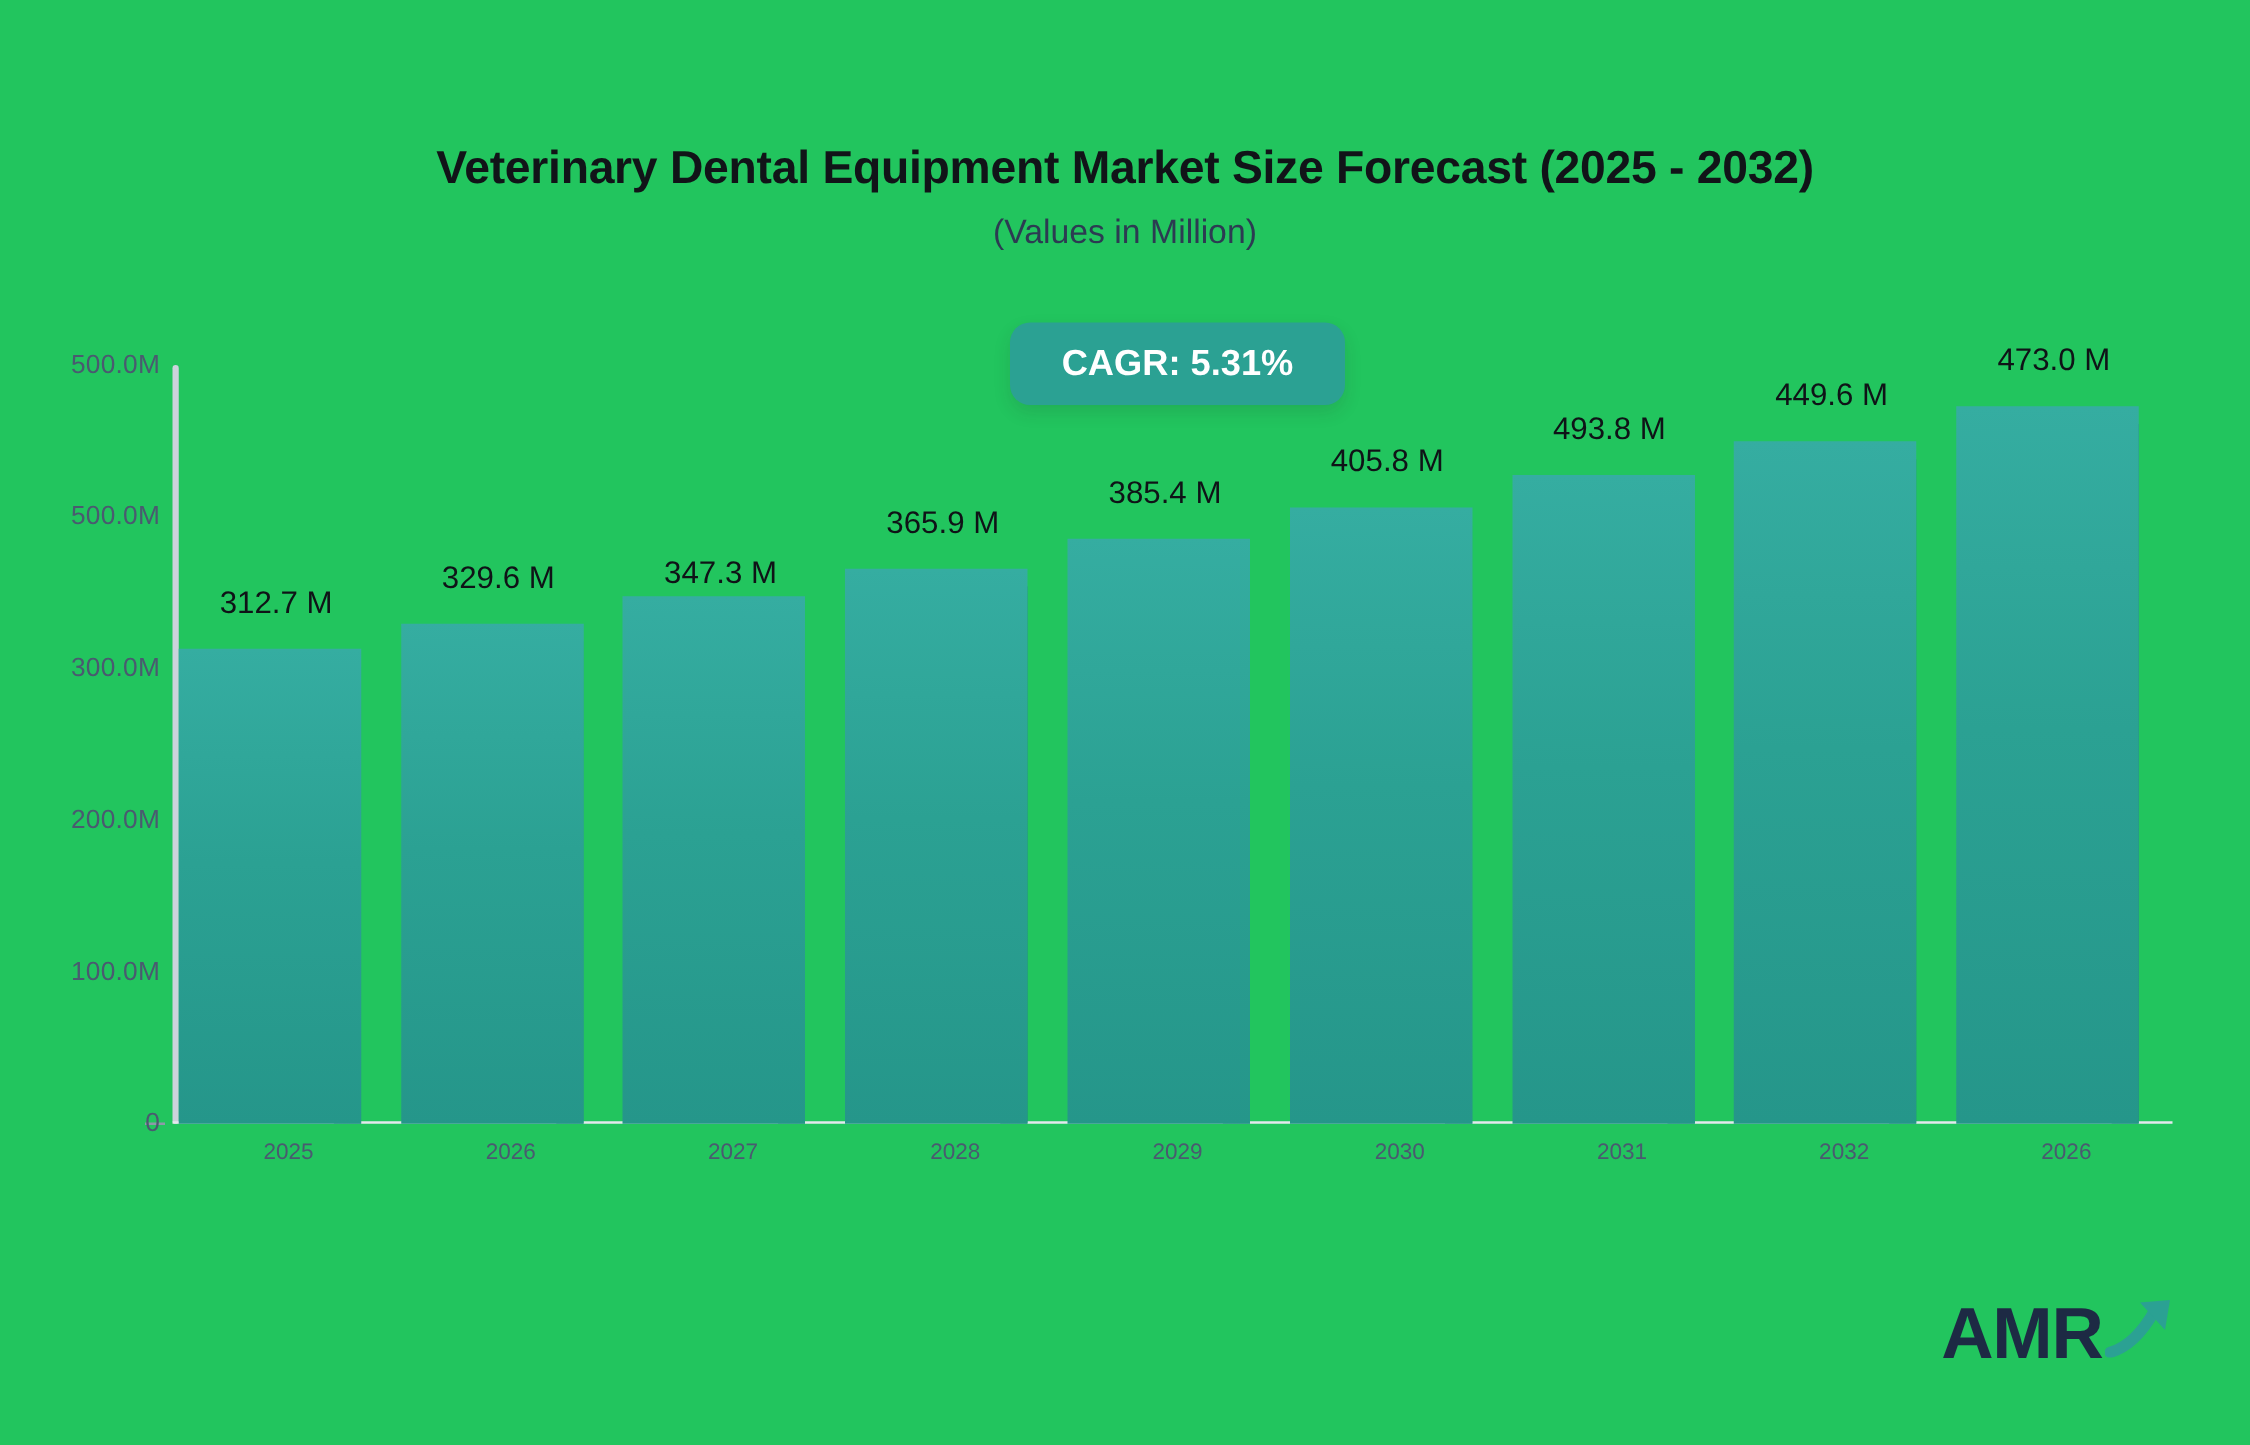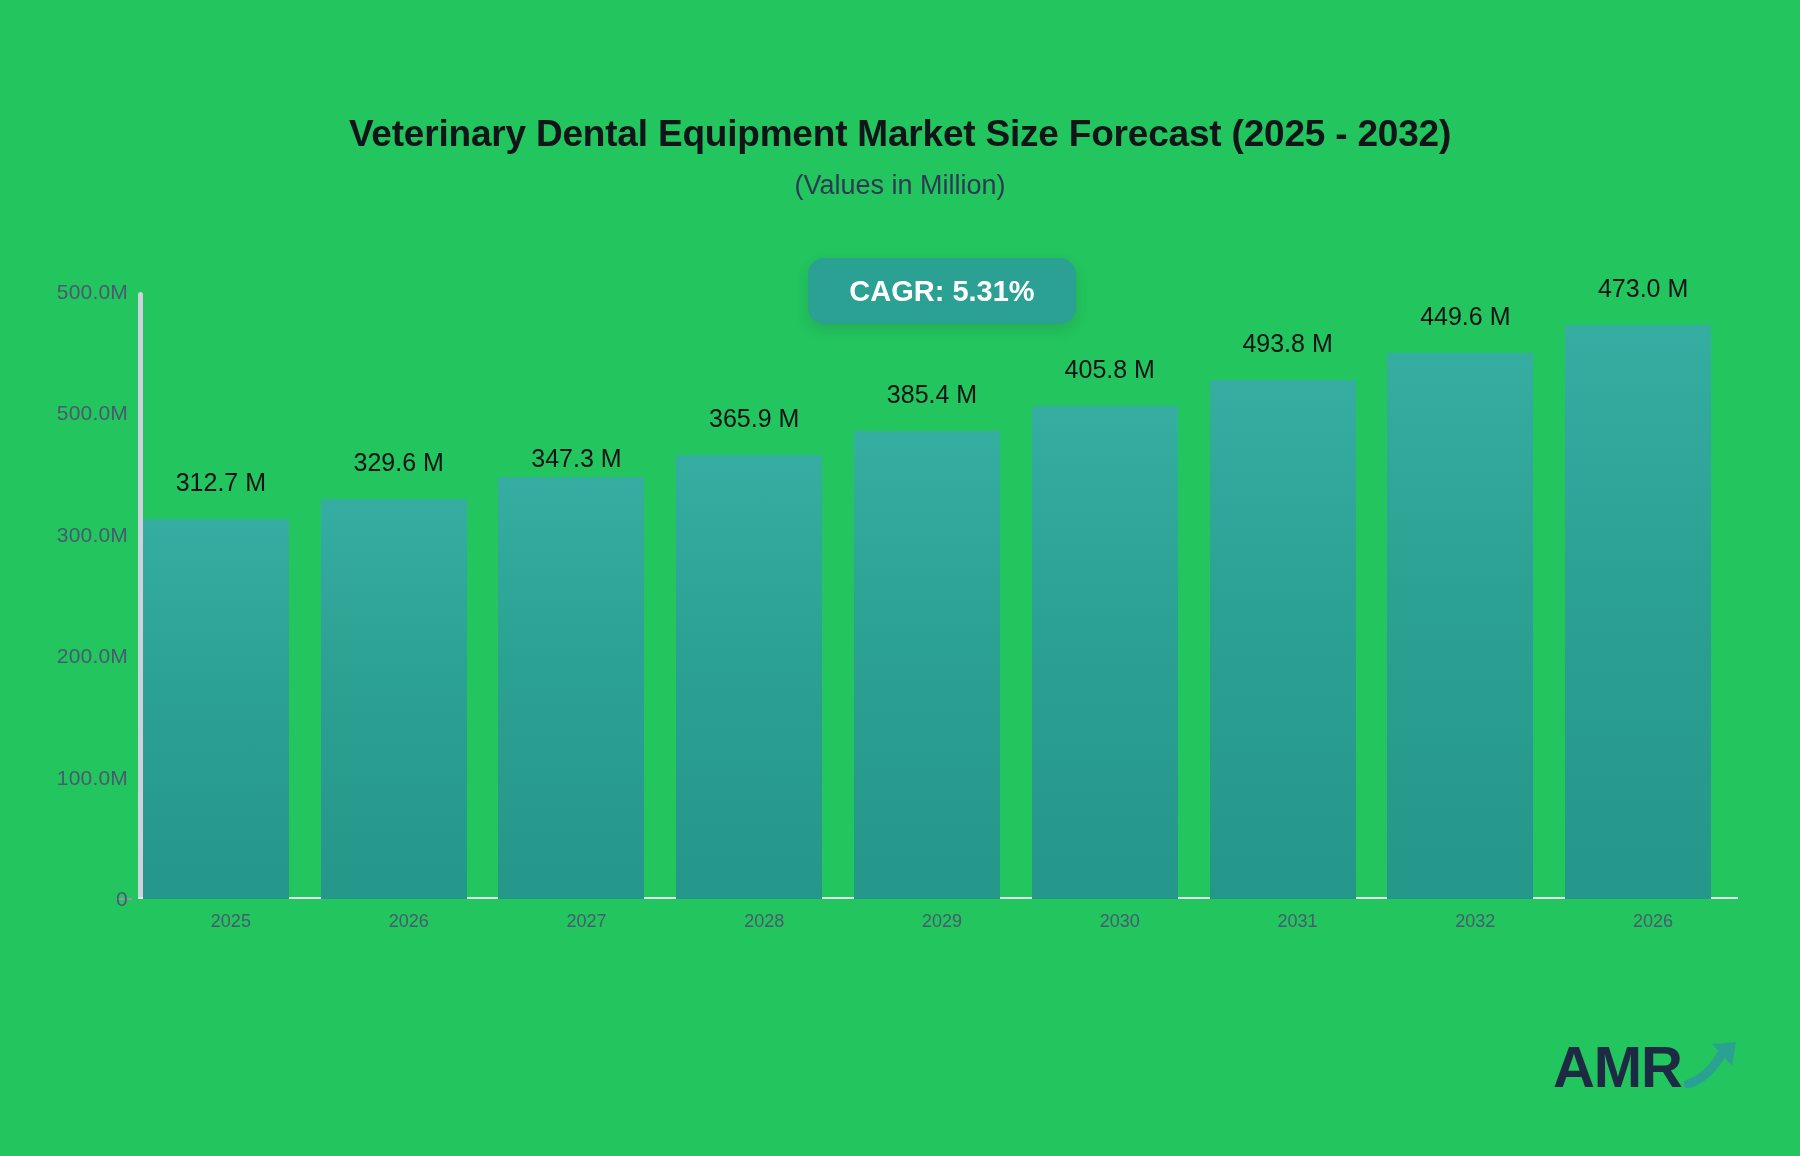--- a/index.html
+++ b/index.html
@@ -86,21 +86,21 @@
     white-space:nowrap;
   }
   .xlabel{
     position:absolute; top:619px; width:200px; left:-12px;
     text-align:center; font-size:18px; color:#4a5a70;
   }
 
   
   .logo{
     position:absolute; right:60px; bottom:60px;
-    display:flex; align-items:flex-end;
+    display:flex; align-items:flex-start;
   }
   .logo-text{
     font-size:58px; font-weight:bold; letter-spacing:-1px;
     color:#1d2a44; line-height:1;
   }
   .logo-arrow{ margin-left:2px; margin-bottom:4px; }
 </style>
 </head>
 <body>
 

